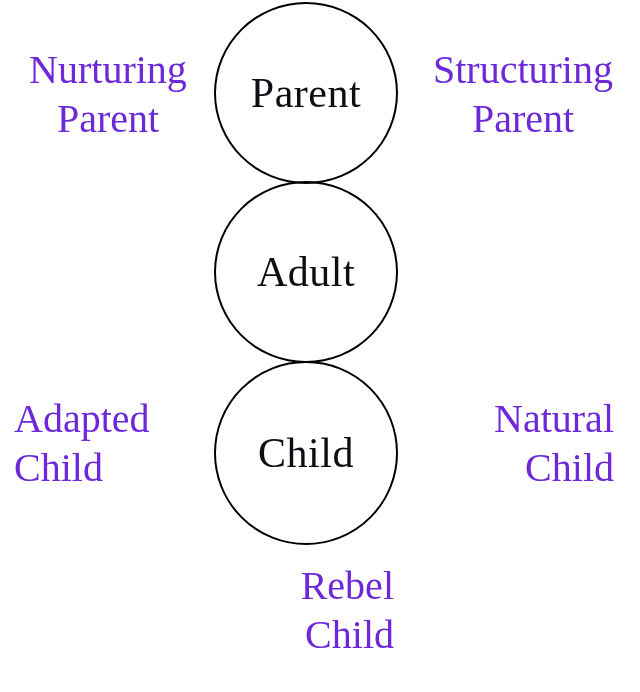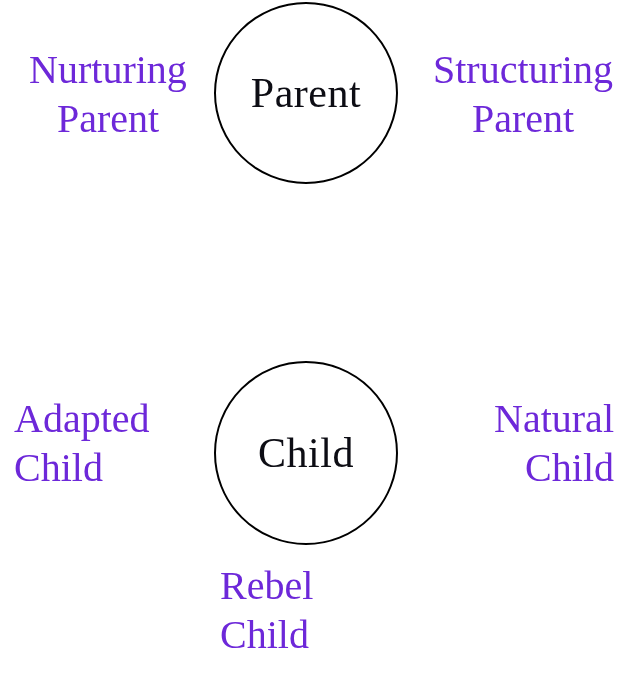--- a/index.html
+++ b/index.html
@@ -87,35 +87,38 @@
     width: 200px;
     text-align: left;
   }
   #label-natural-child {
     left: 414px;
     top: 395px;
     width: 200px;
     text-align: right;
   }
   #label-rebel-child {
-    left: 220px;
+    left: 196px;
     top: 562px;
     width: 198px;
-    text-align: left;
+    text-align: right;
   }
 </style>
 </head>
 <body>
 
 <div id="canvas">
 
   <div class="circle" id="circle-parent">
     <span class="circle-label">Parent</span>
   </div>
 
+  <div class="circle" id="circle-adult">
+    <span class="circle-label">Adult</span>
+  </div>
 
   <div class="circle" id="circle-child">
     <span class="circle-label">Child</span>
   </div>
 
   <div class="annotation" id="label-nurturing-parent">Nurturing
 Parent</div>
 
   <div class="annotation" id="label-structuring-parent">Structuring
 Parent</div>

